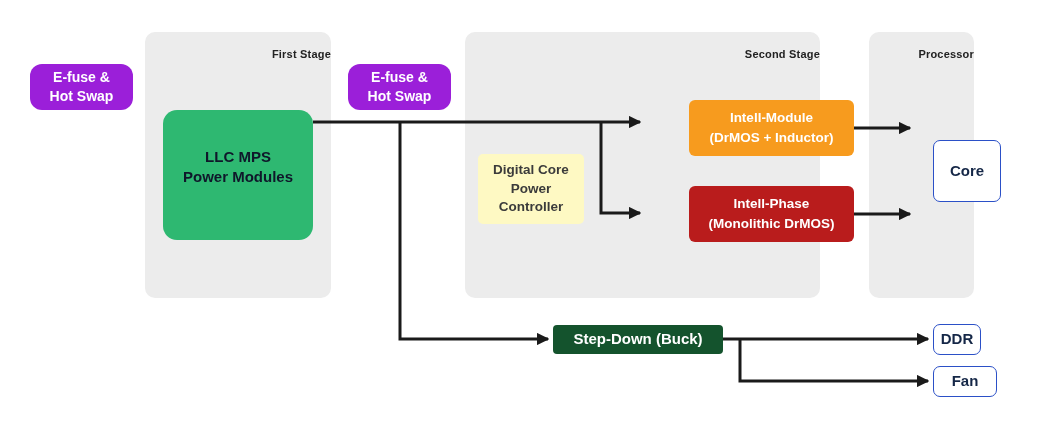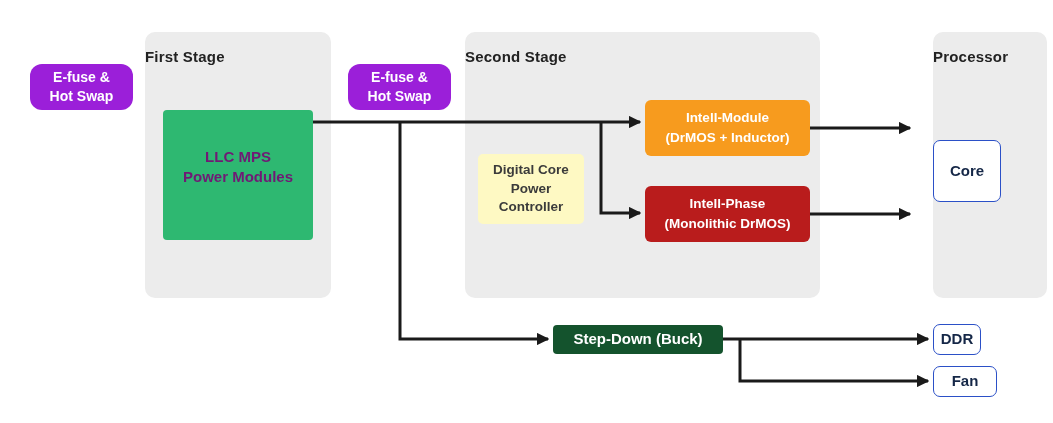--- a/index.html
+++ b/index.html
@@ -11,40 +11,40 @@
     overflow:hidden;
   }
   .abs{position:absolute;box-sizing:border-box;}
   .stage{
     background:#ececec;
     border-radius:10px;
     z-index:0;
   }
   .stage-title{
     position:absolute;top:16px;left:0;right:0;
-    text-align:left;
-    font-size:15px;font-weight:bold;color:#222222;
+    text-align:right;
+    font-size:11px;font-weight:bold;color:#222222;
     letter-spacing:.2px;
   }
   .node{
     display:flex;align-items:center;justify-content:center;
     text-align:center;
     font-weight:bold;
     z-index:2;
     white-space:pre-line;
     line-height:1.35;
   }
   .chip{ color:#ffffff;font-size:14px;border-radius:12px; }
   .llc{
-    color:#701a75;font-size:15px;border-radius:4px;
+    color:#0f172a;font-size:15px;border-radius:14px;
     flex-direction:column;
   }
   .llc .gap{height:16px;}
   .controller{ color:#3b3b3b;font-size:13.5px;border-radius:5px;line-height:1.4; }
-  .intell{ color:#ffffff;font-size:13.5px;border-radius:6px;line-height:1.45; }
+  .intell{ color:#ffffff;font-size:13.5px;border-radius:6px;line-height:1.45;margin-left:44px; }
   .stepdown{ color:#ffffff;font-size:15px;border-radius:4px; }
   .outbox{
     background:#ffffff;
     border:1.5px solid #2b50c7;
     border-radius:7px;
     color:#152747;font-size:15px;
   }
   svg.arrows{position:absolute;left:0;top:0;z-index:1;pointer-events:none;}
   svg.arrows path{fill:none;stroke-width:3;}
 </style>
@@ -54,21 +54,21 @@
 <div class="canvas">
 
   <div class="abs stage" style="left:145px;top:32px;width:186px;height:266px;">
     <div class="stage-title">First Stage</div>
   </div>
 
   <div class="abs stage" style="left:465px;top:32px;width:355px;height:266px;">
     <div class="stage-title">Second Stage</div>
   </div>
 
-  <div class="abs stage" style="left:933px;top:32px;width:114px;height:266px;">
+  <div class="abs stage" style="left:869px;top:32px;width:105px;height:266px;">
     <div class="stage-title">Processor</div>
   </div>
 
   <svg class="arrows" width="1053" height="423" viewBox="0 0 1053 423">
     <defs>
       <marker id="arrow" viewBox="0 0 10 10" refX="9" refY="5" markerWidth="4.2" markerHeight="4.2" orient="auto">
         <path d="M0,0 L10,5 L0,10 Z" style="stroke: none; fill: rgb(26, 26, 26);"></path>
       </marker>
     </defs>
     <g style="stroke: rgb(26, 26, 26);">

